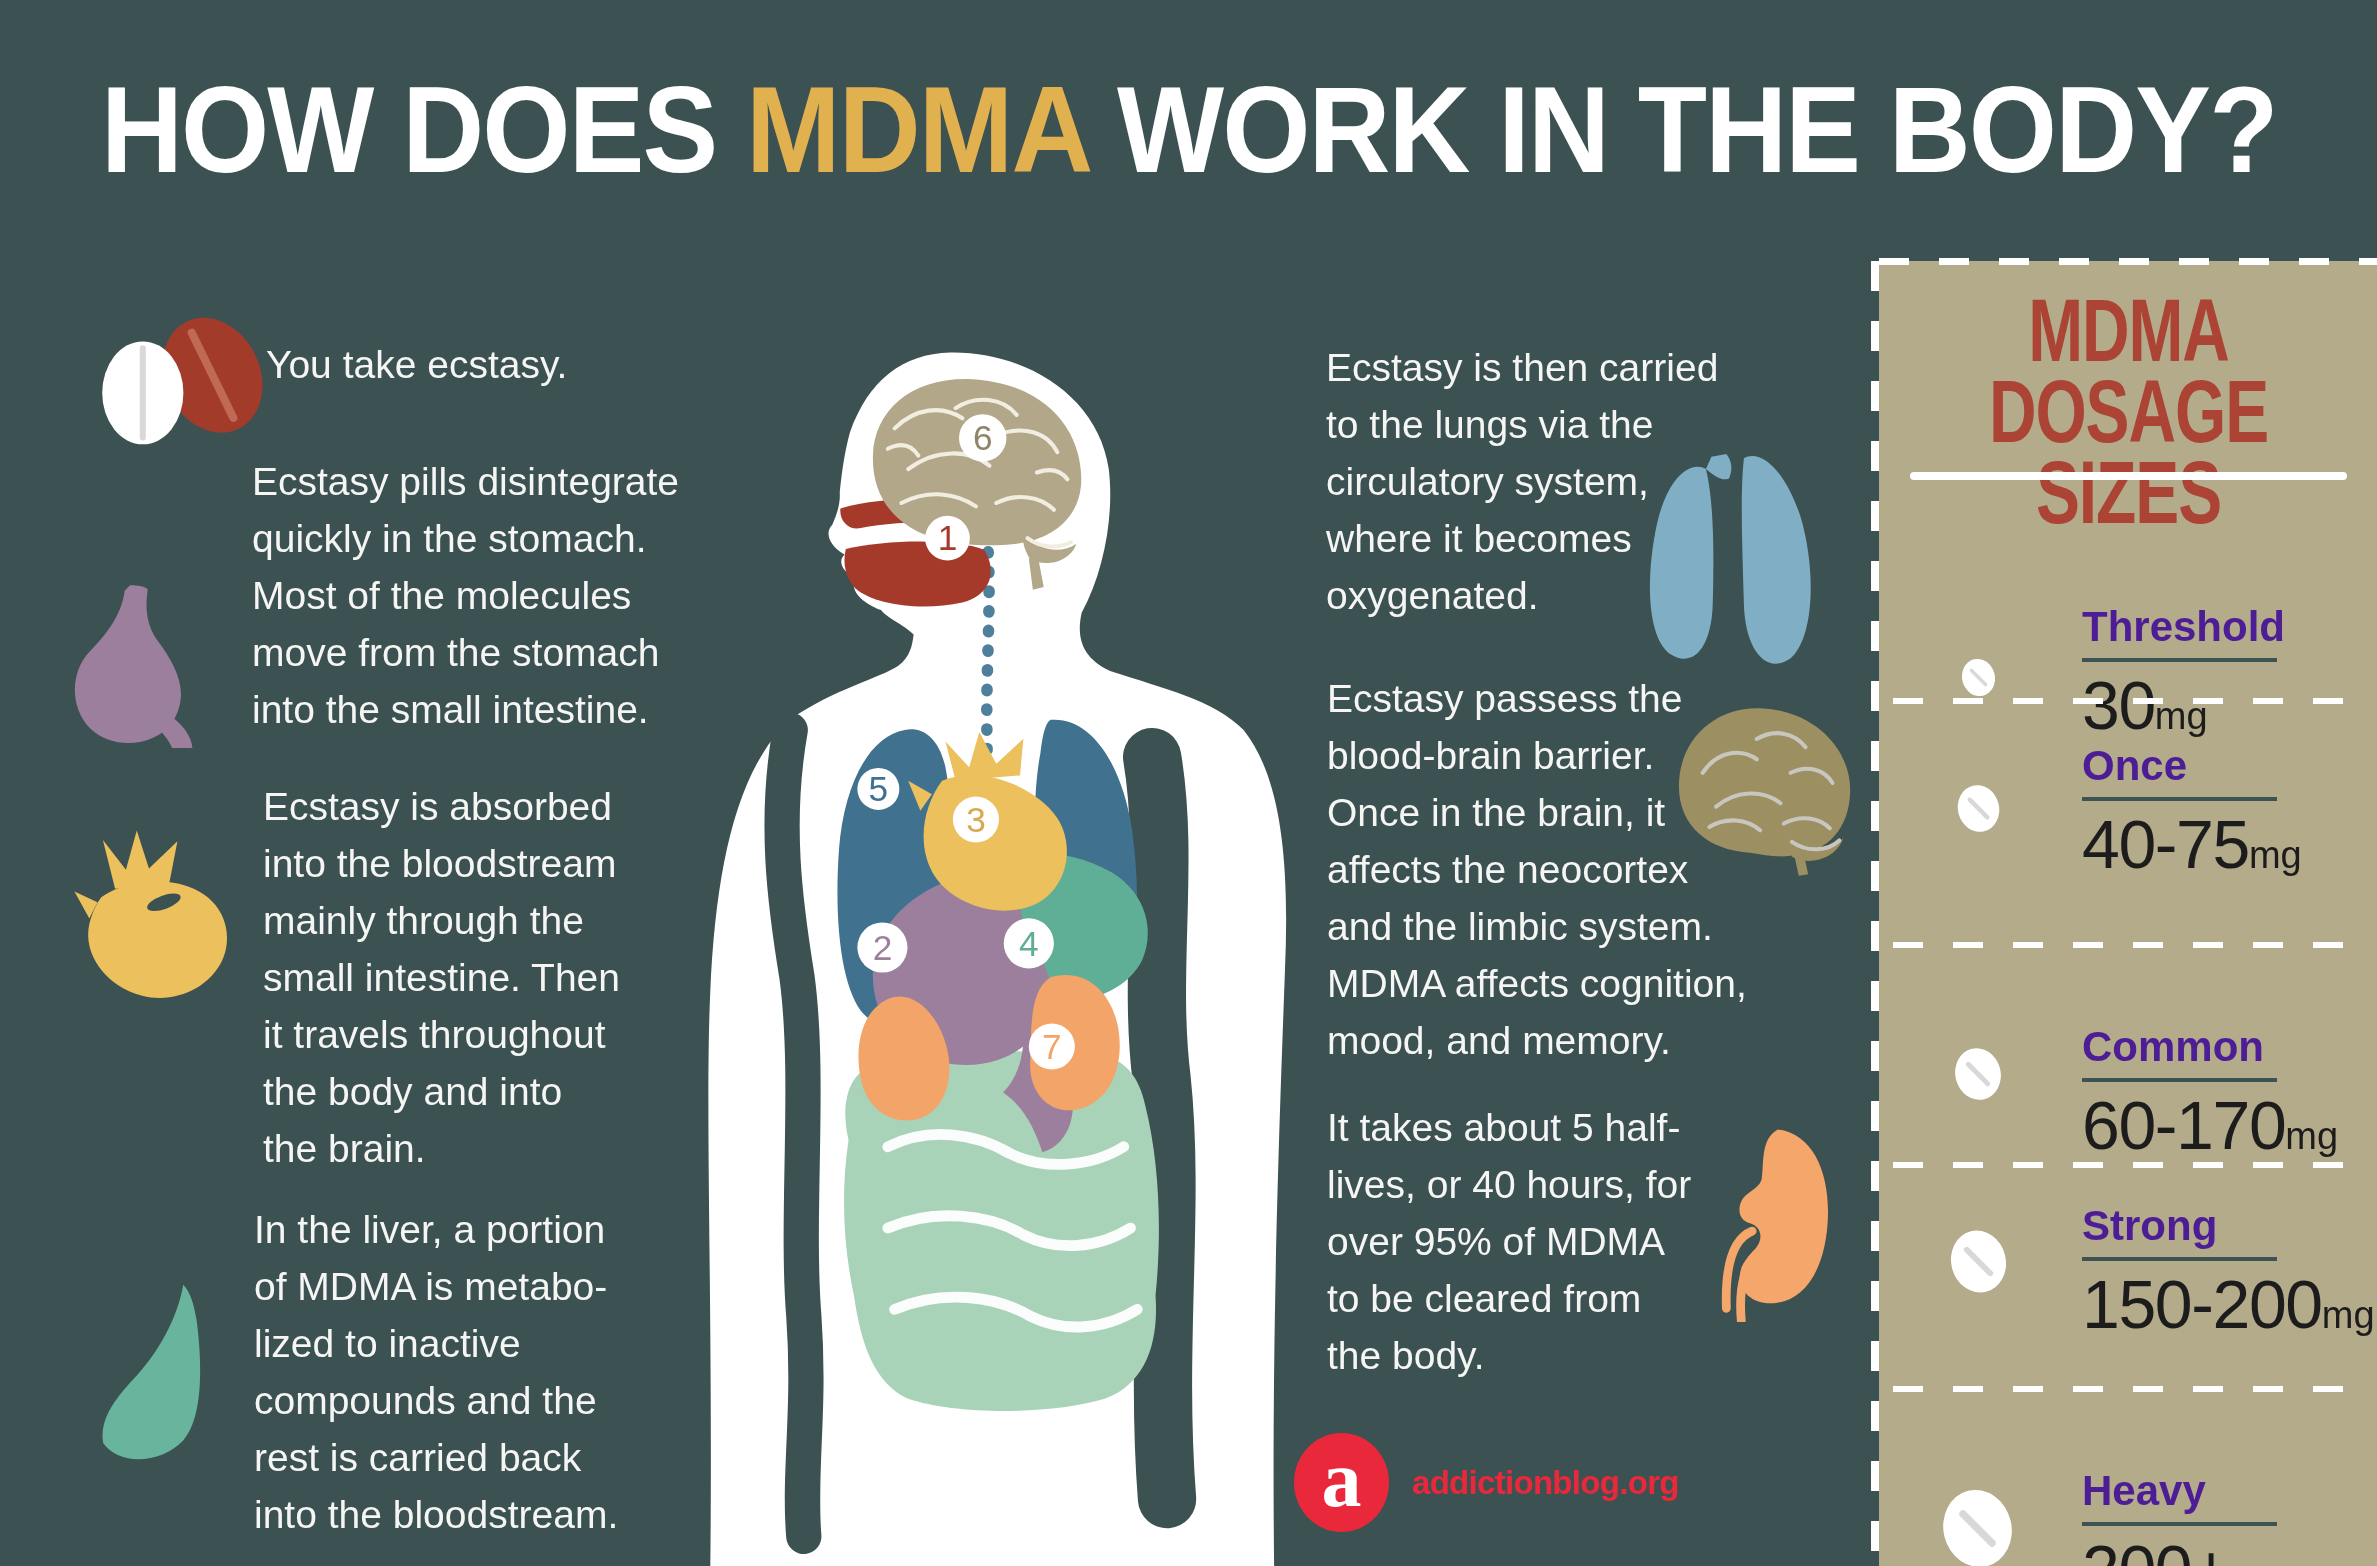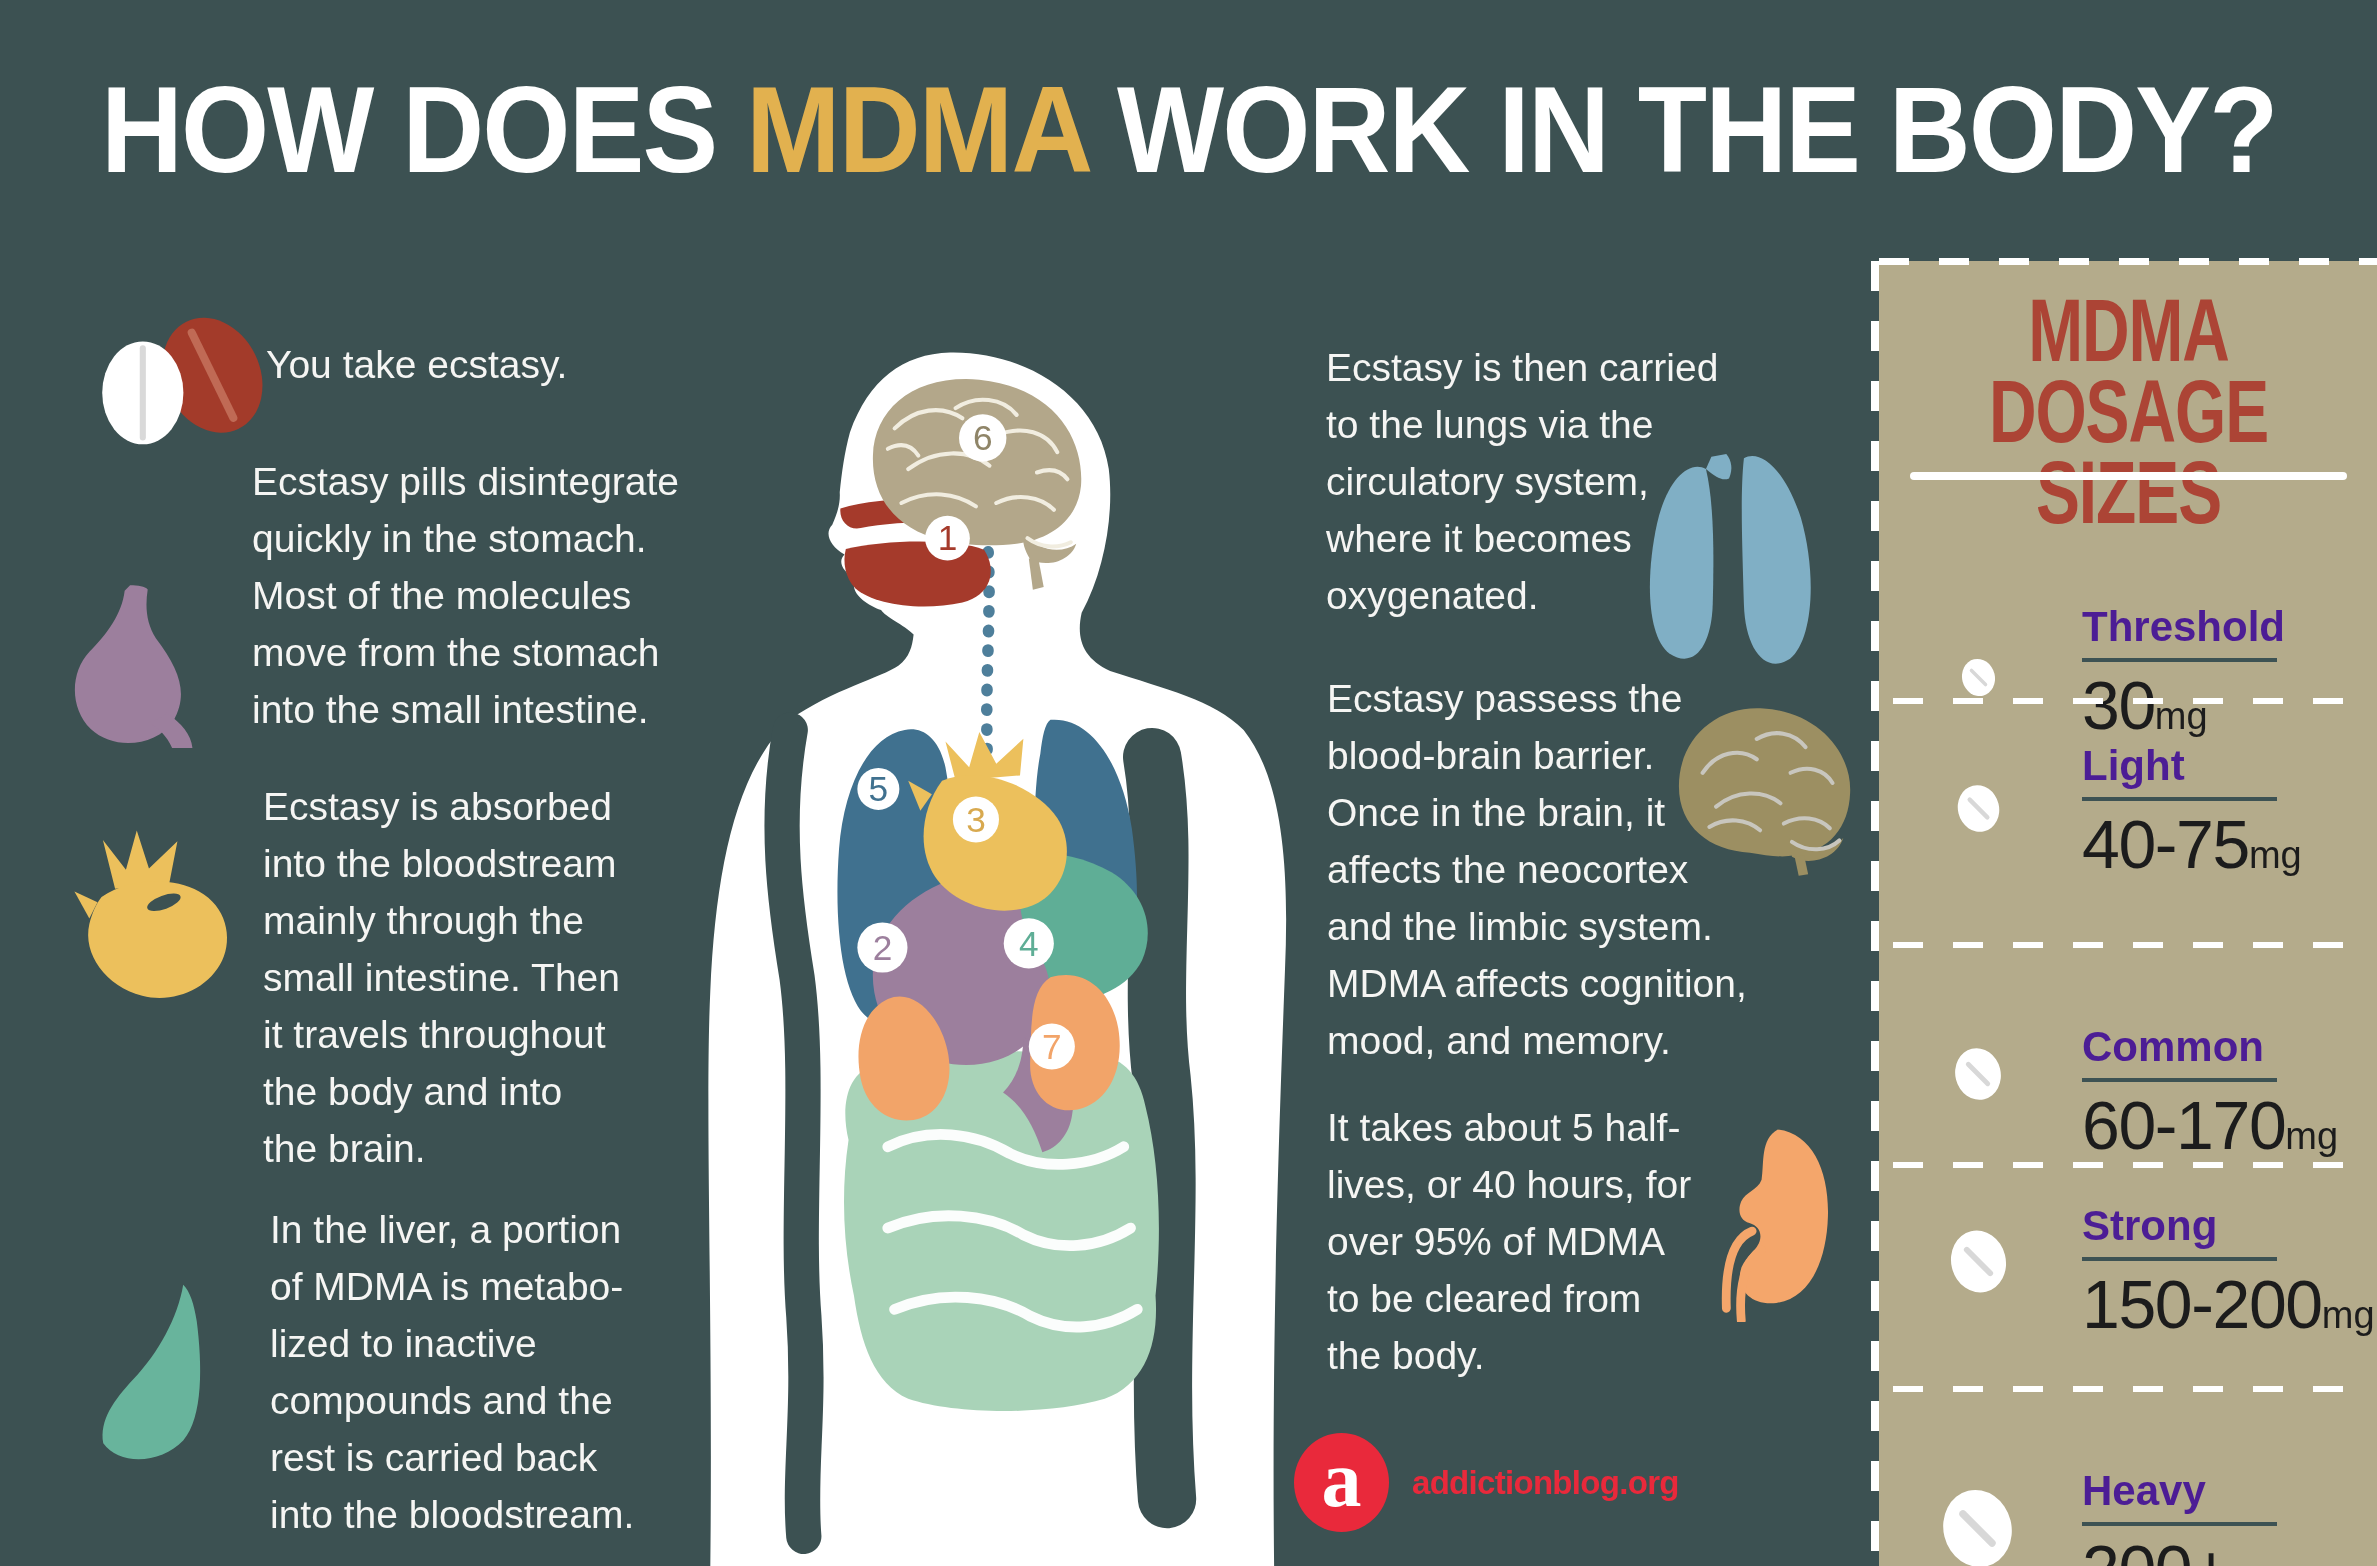--- a/index.html
+++ b/index.html
@@ -89,21 +89,21 @@
 mainly through the
 small intestine. Then
 it travels throughout
 the body and into
 the brain.</div>
 
   <svg class="icon" style="left:76px;top:1282px" width="148" height="187" viewBox="0 0 218 276">
     <path fill="#68B49C" d="M 158,4 C 150,52 122,104 84,144 C 56,174 34,204 40,238
       C 64,272 126,268 158,234 C 188,200 186,120 178,58 C 174,32 168,14 158,4 Z"></path>
   </svg>
-  <div class="para" style="left:270px;top:1201px;width:474px">In the liver, a portion
+  <div class="para" style="left:254px;top:1201px;width:474px">In the liver, a portion
 of MDMA is metabo-
 lized to inactive
 compounds and the
 rest is carried back
 into the bloodstream.</div>
 
   <svg class="figure" viewBox="0 0 940 1800">
 
     <path fill="#FFFFFF" d="M 412,8
       C 520,6 630,70 646,180 C 654,245 640,330 606,392
@@ -269,21 +269,21 @@
     </div>
     <div class="sep" style="top:437px"></div>
 
     <svg class="dpill" style="left:75px;top:523px" width="49" height="49" viewBox="0 0 100 100">
       <g transform="rotate(-14 50 50)">
           <ellipse cx="50" cy="50" rx="42" ry="48" fill="#FFFFFF"></ellipse>
         </g>
       <line x1="32" y1="32" x2="68" y2="68" stroke="#D8D8D8" stroke-width="9" stroke-linecap="round"></line>
     </svg>
     <div class="dose" style="top:483px">
-      <div class="dlabel">Light</div>
+      <div class="dlabel">Once</div>
       <div class="dunder"></div>
       <div class="dvalue"><span>40-75</span><span class="dunit">mg</span></div>
     </div>
     <div class="sep" style="top:681px"></div>
 
     <svg class="dpill" style="left:72px;top:786px" width="54" height="54" viewBox="0 0 100 100">
       <g transform="rotate(-14 50 50)">
           <ellipse cx="50" cy="50" rx="42" ry="48" fill="#FFFFFF"></ellipse>
         </g>
       <line x1="32" y1="32" x2="68" y2="68" stroke="#D8D8D8" stroke-width="9" stroke-linecap="round"></line>

